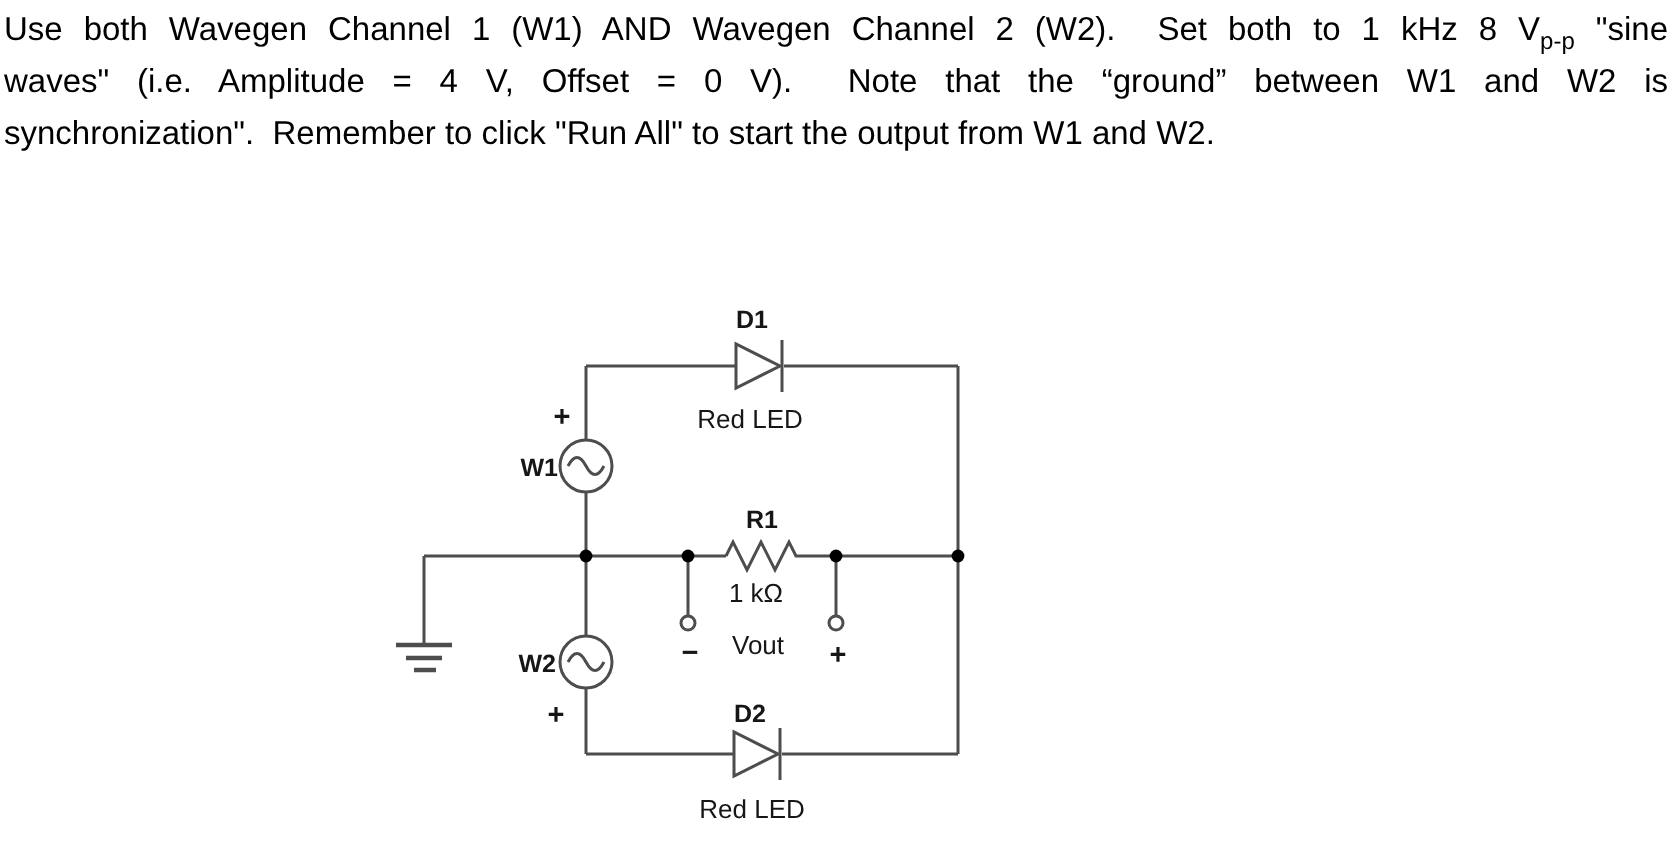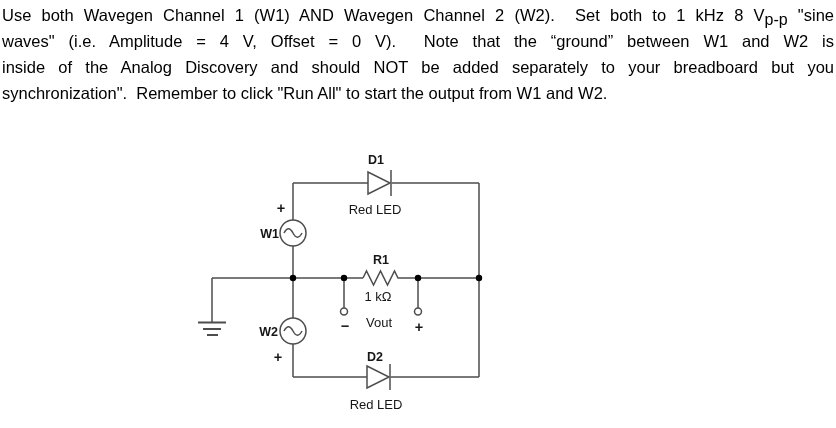--- a/index.html
+++ b/index.html
@@ -22,41 +22,40 @@
   }
   .line {
     white-space: pre-wrap;
     padding: 0 2px;
   }
   .jline {
     text-align: justify;
     text-align-last: justify;
   }
   .line b { font-weight: normal; }
-  .line sub { font-size: 16px; line-height: 0; }
+  .line sub { font-size: 12px; line-height: 0; }
   .circuit-wrap {
     position: absolute;
     left: 190px; top: 144px;
     width: 300px; height: 274px;
   }
   svg text {
     font-family: "Liberation Sans", sans-serif;
     fill: #161616;
   }
   .clabel   { font-size: 13px; }
   .clabel-b { font-size: 12.5px; font-weight: bold; }
   .csign    { font-size: 14.5px; font-weight: bold; }
 </style>
 </head>
 <body>
 
 <div class="para">
   <div class="line jline"><span>Use both Wavegen Channel 1 (W1) </span><b>AND</b><span> Wavegen Channel 2 (W2).  Set both to 1 kHz 8 V</span><sub>p-p</sub><span> "sine</span></div>
   <div class="line jline"><span>waves" (i.e. Amplitude = 4 V, Offset = 0 V).  Note that the “ground” between W1 and W2 is</span></div>
-  <div class="line jline"><span>inside of the Analog Discovery and should NOT be added separately to your breadboard but you</span></div>
   <div class="line"><b>synchronization".</b><span>  Remember to click "Run All" to start the output from W1 and W2.</span></div>
 </div>
 
 <div class="circuit-wrap">
   <svg width="300" height="274" viewBox="190 144 300 274" xmlns="http://www.w3.org/2000/svg">
     <g stroke="#4d4d4d" stroke-width="1.5" fill="none">
 
       <path d="M293,183 H368 M392,183 H479"></path>
 
       <path d="M293,183 V220 M293,246 V318 M293,344 V377"></path>

